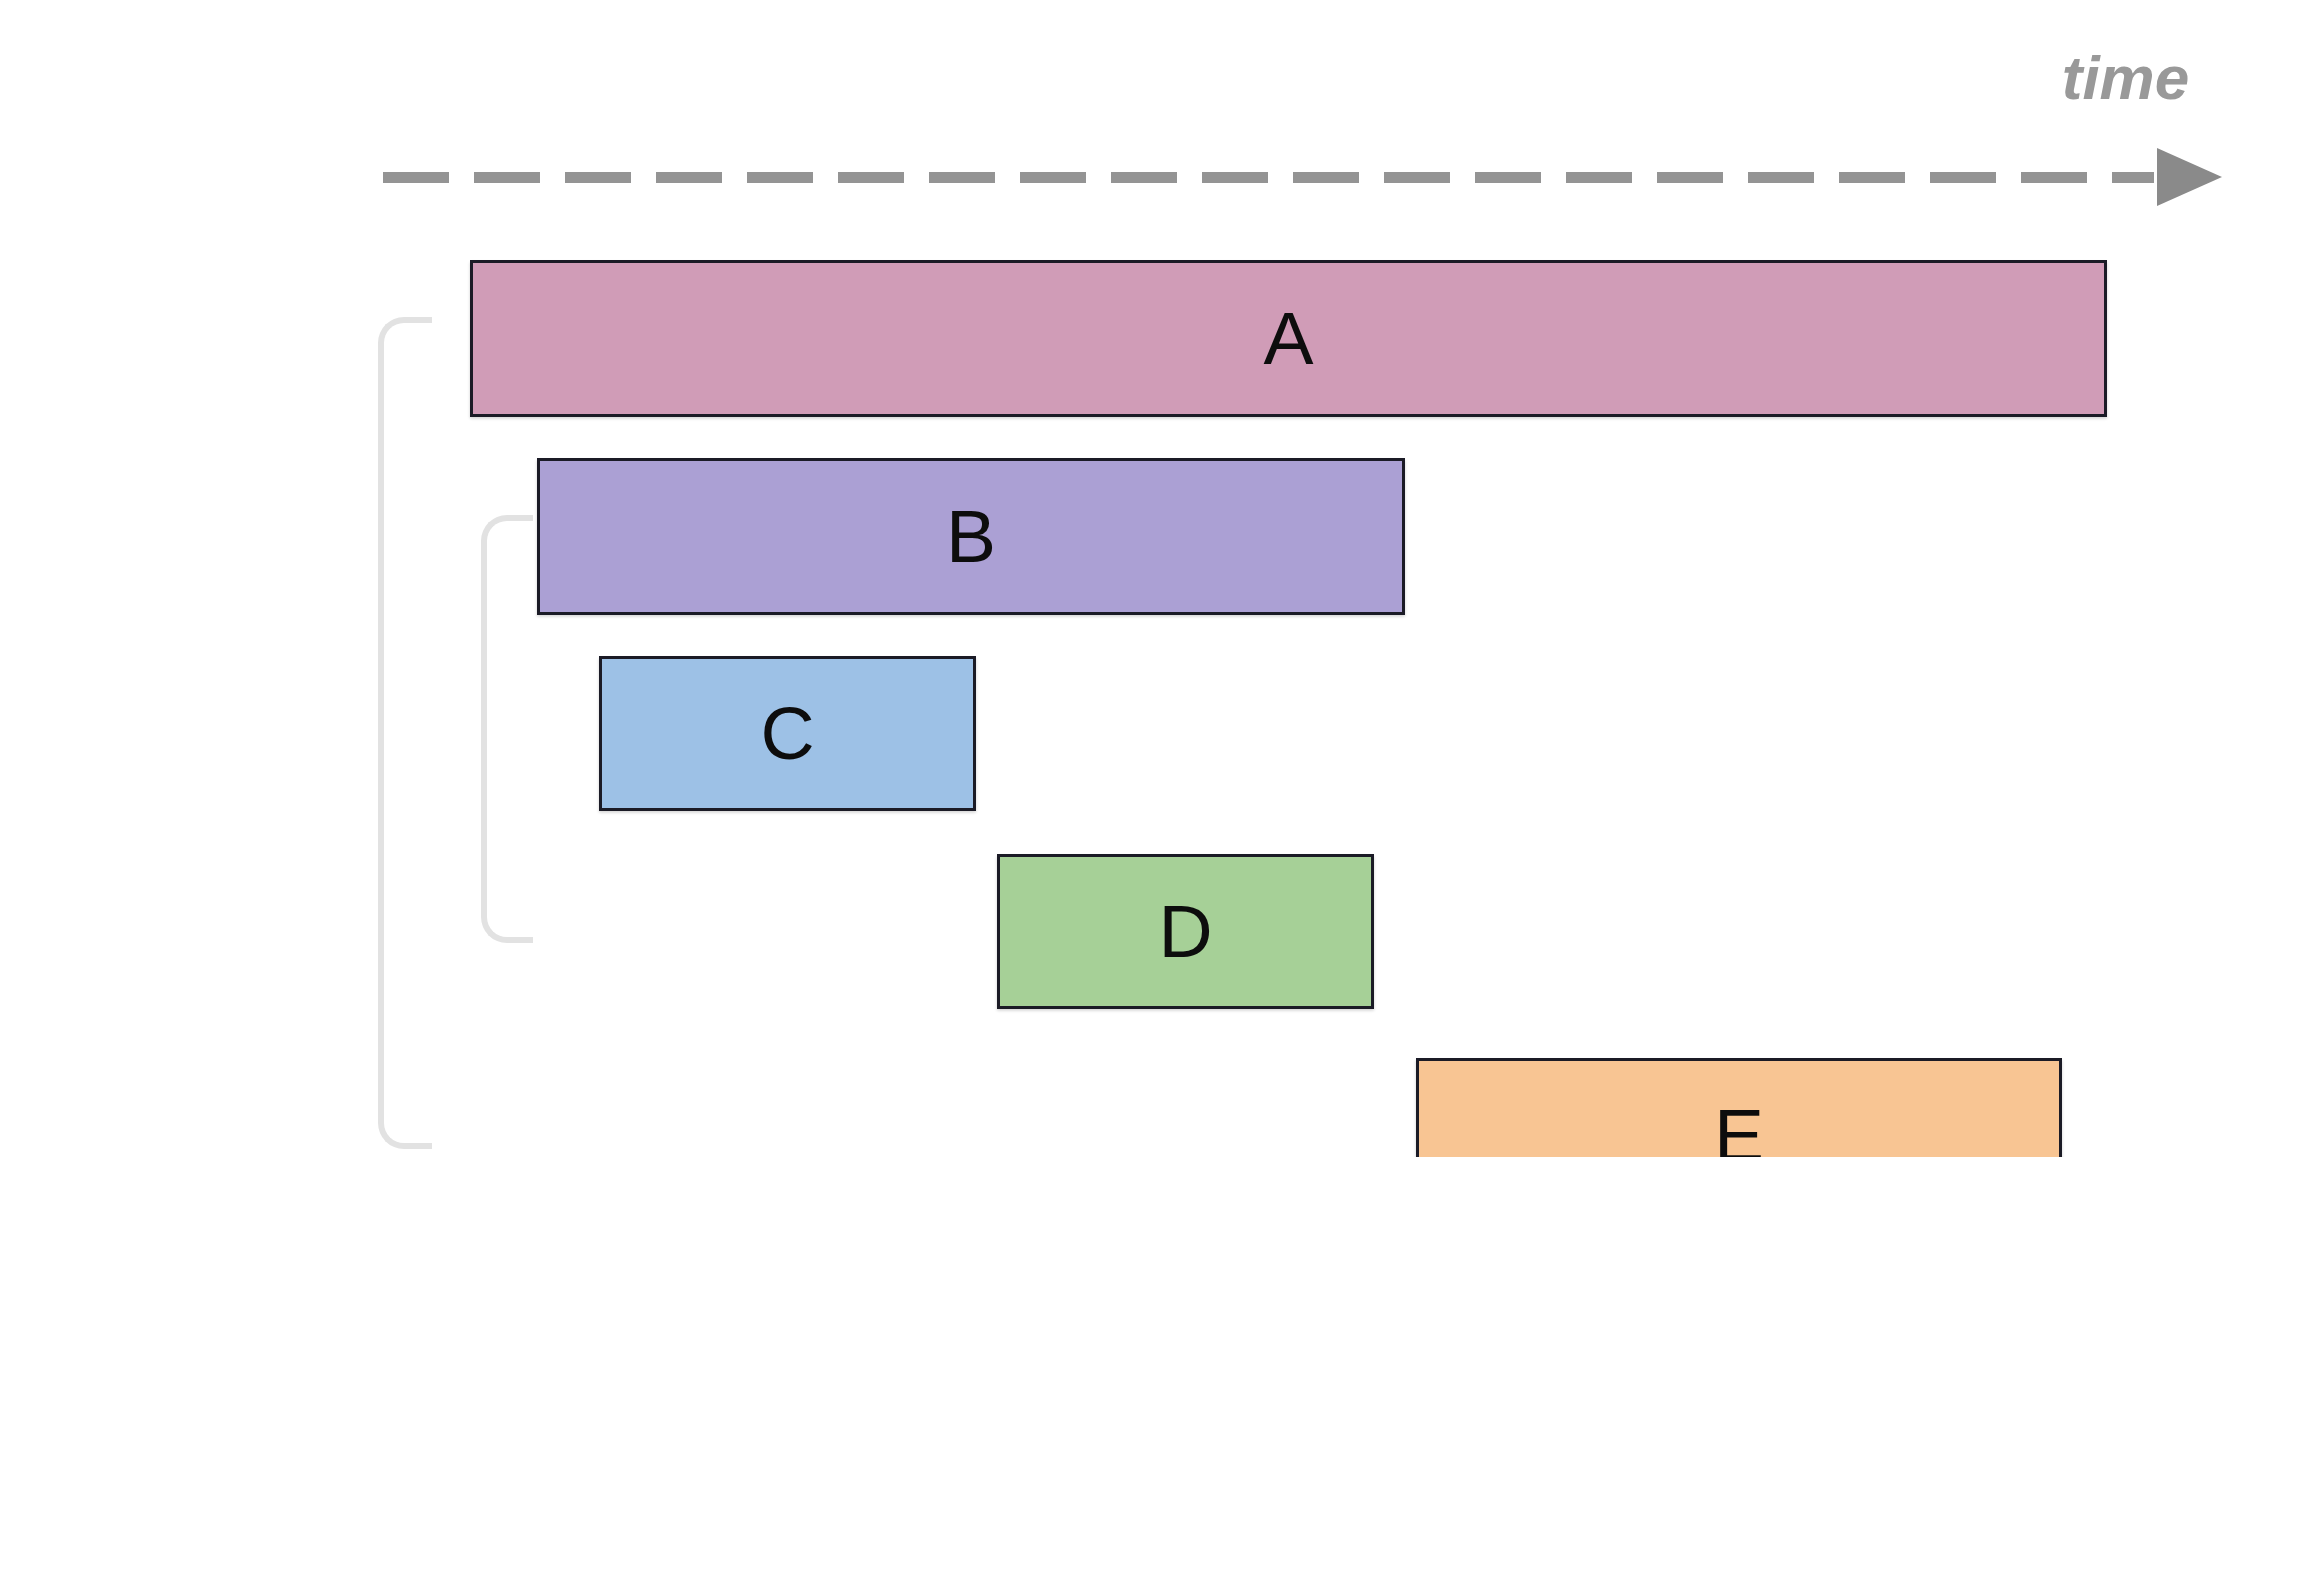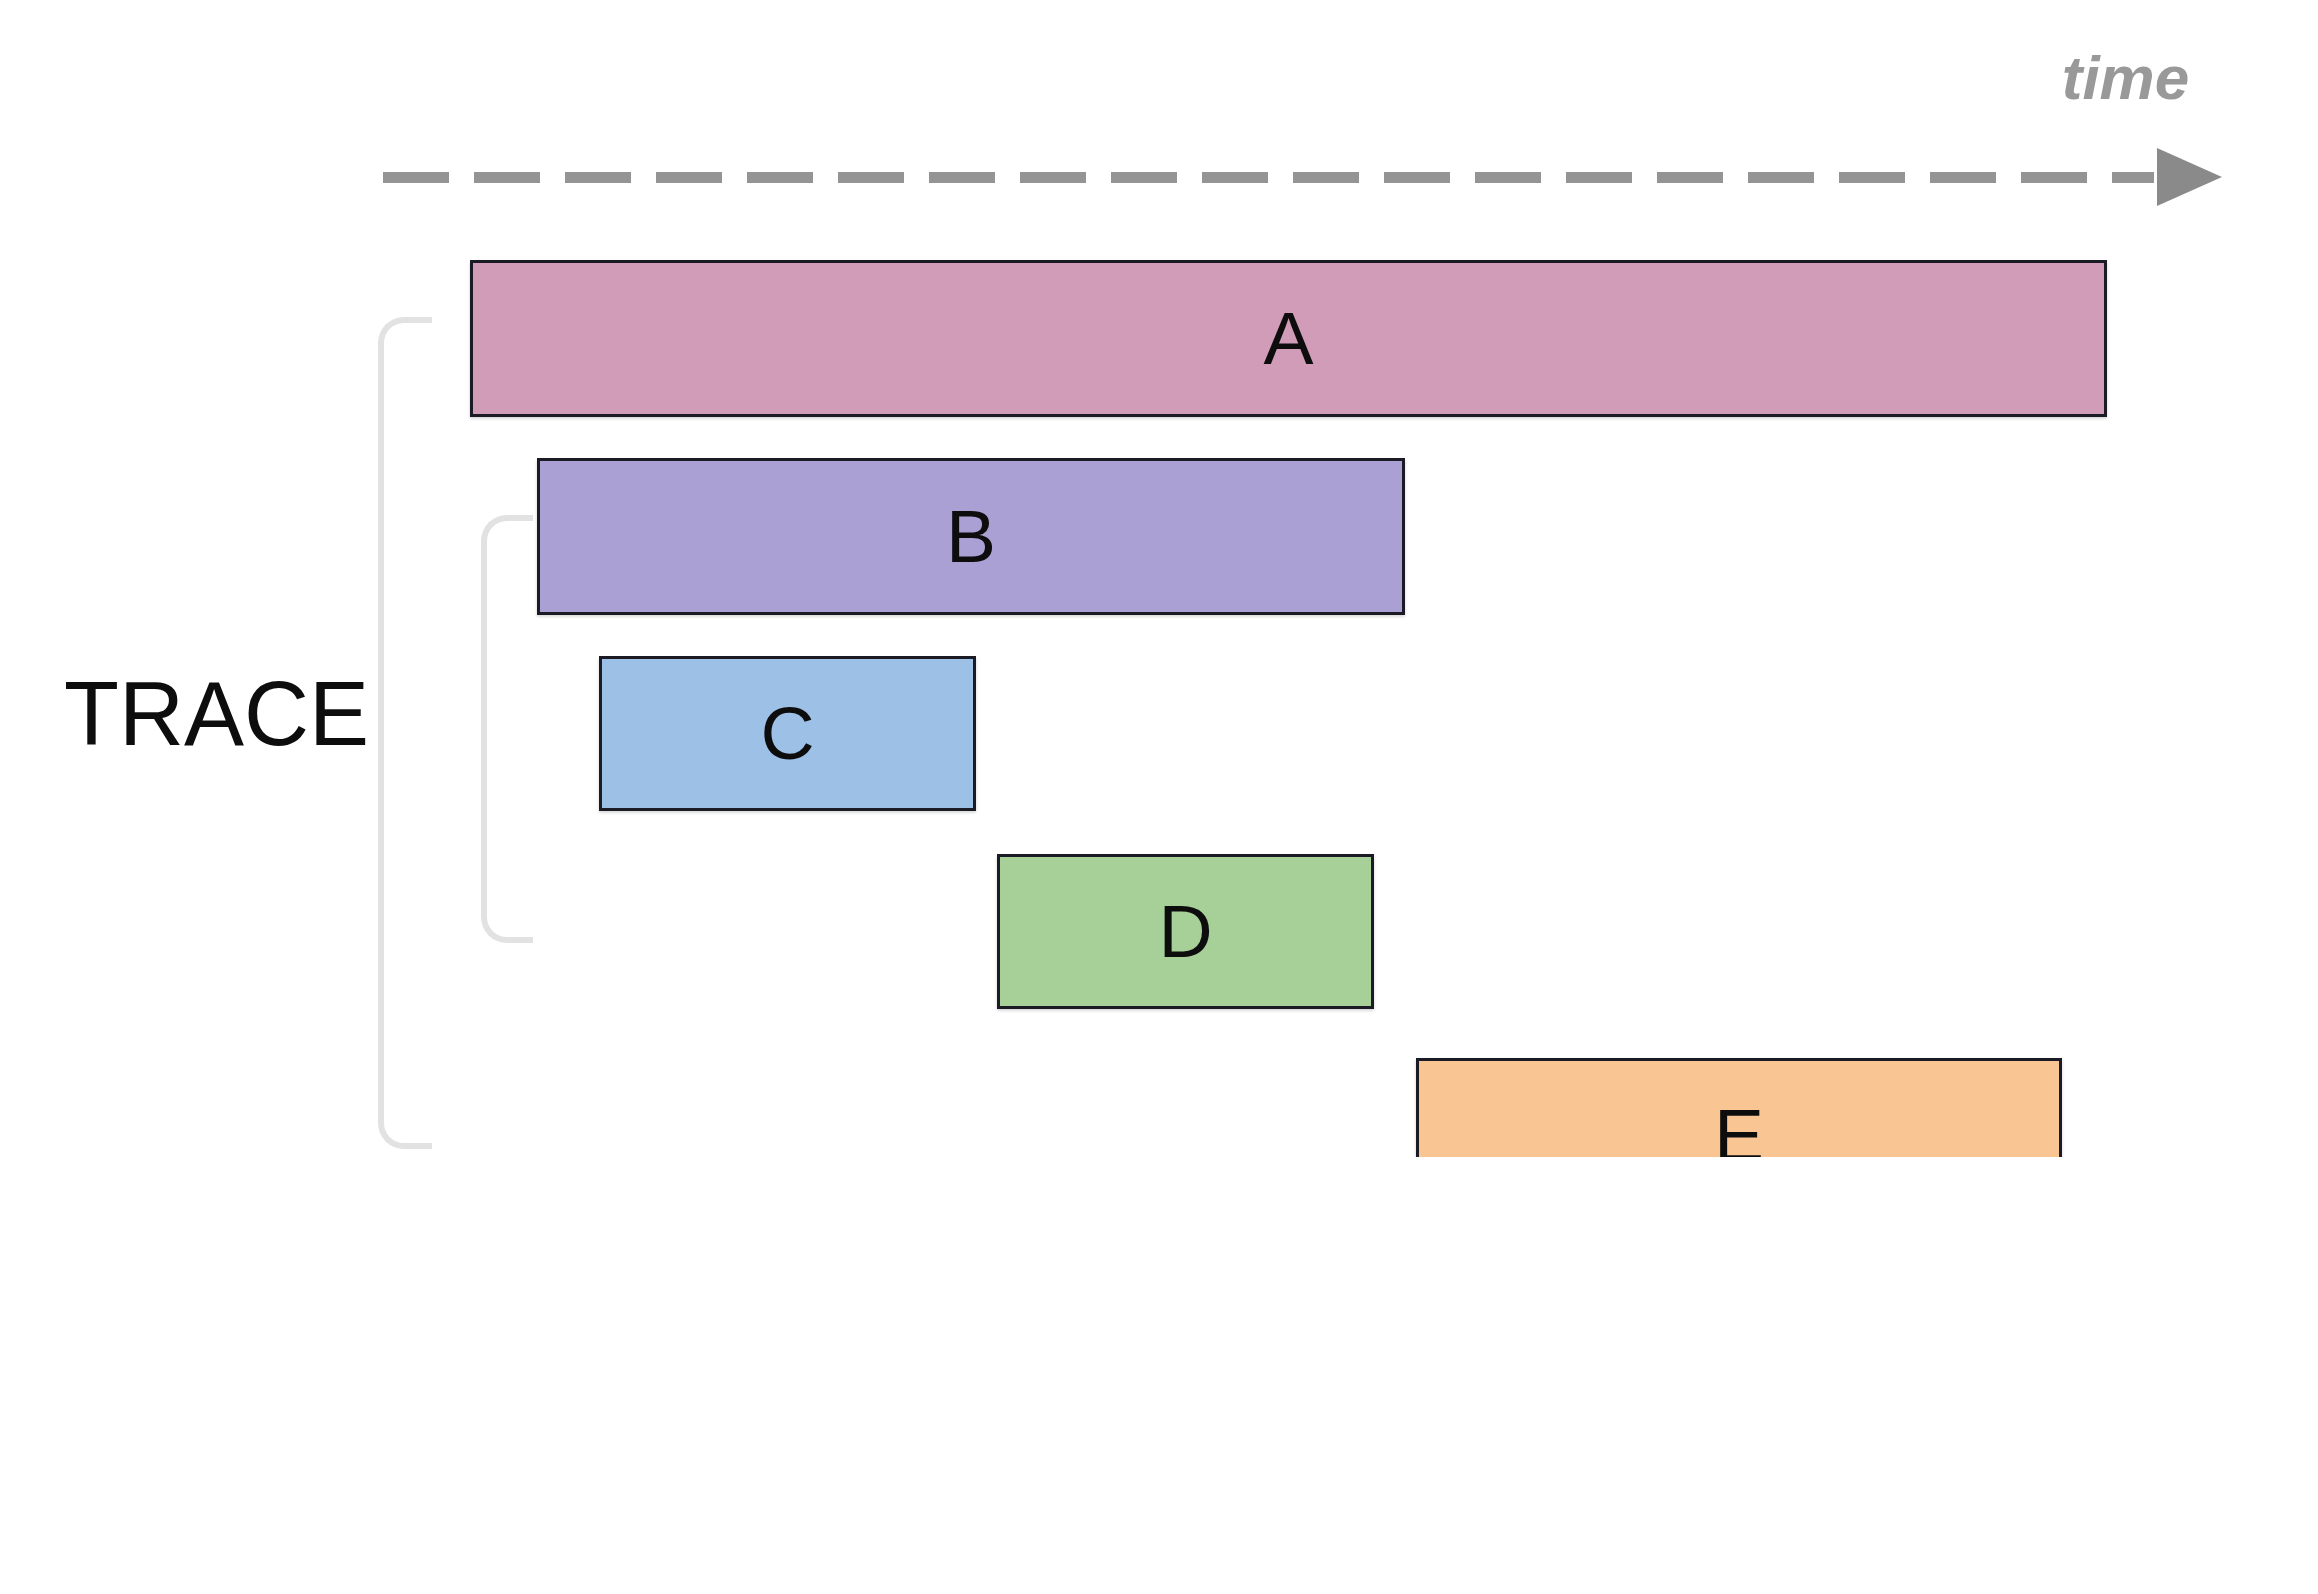--- a/index.html
+++ b/index.html
@@ -85,21 +85,20 @@
 <div class="canvas">
 
   <div class="time-label">time</div>
   <div class="dashed-line"></div>
   <div class="arrowhead"></div>
 
   <div class="bracket-left bracket-trace"></div>
   <div class="bracket-left bracket-child"></div>
   <div class="bracket-bottom"></div>
 
-  <div class="big-label trace-label">TRACE</div>
 
   <div id="spans-layer">
       <div class="span-bar" style="left: 470px; top: 260px; width: 1637px; height: 157px; background: rgb(208, 156, 183); border-color: rgb(27, 27, 38);">
         <span>A</span>
       </div>
       <div class="span-bar" style="left: 537px; top: 458px; width: 868px; height: 157px; background: rgb(171, 160, 212); border-color: rgb(27, 27, 38);">
         <span>B</span>
       </div>
       <div class="span-bar" style="left: 599px; top: 656px; width: 377px; height: 155px; background: rgb(157, 193, 230); border-color: rgb(27, 27, 38);">
         <span>C</span>

